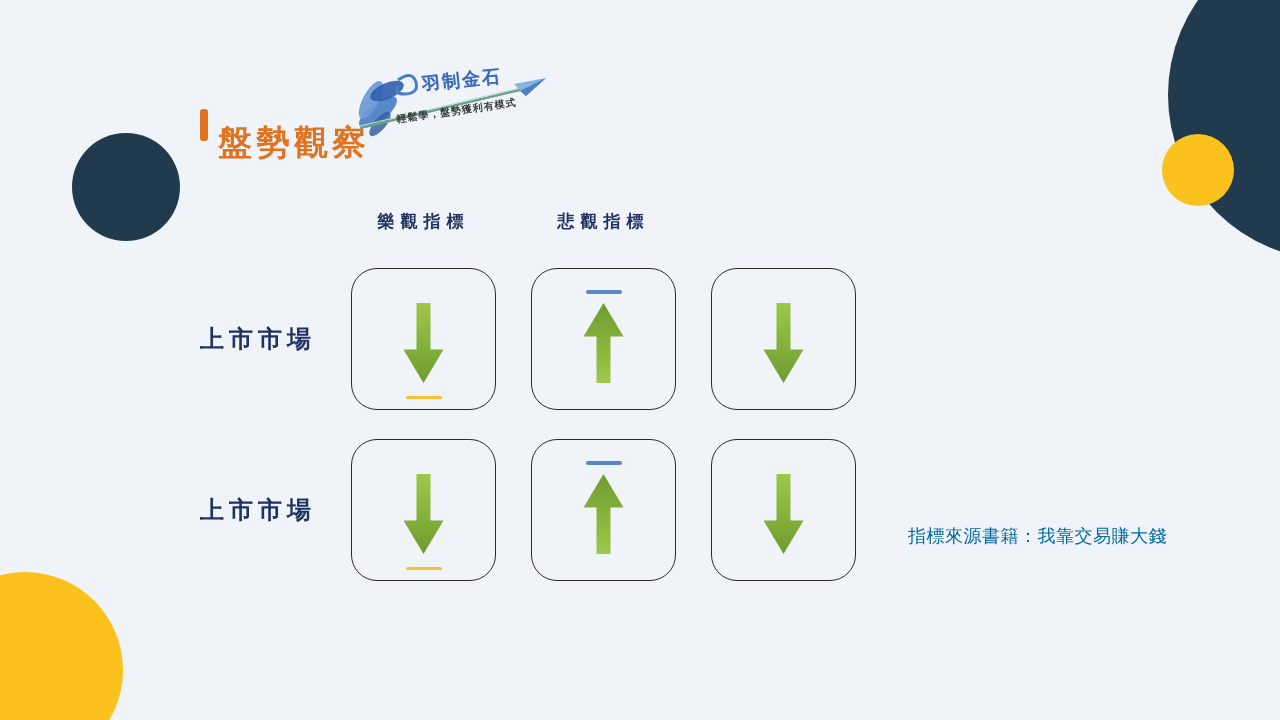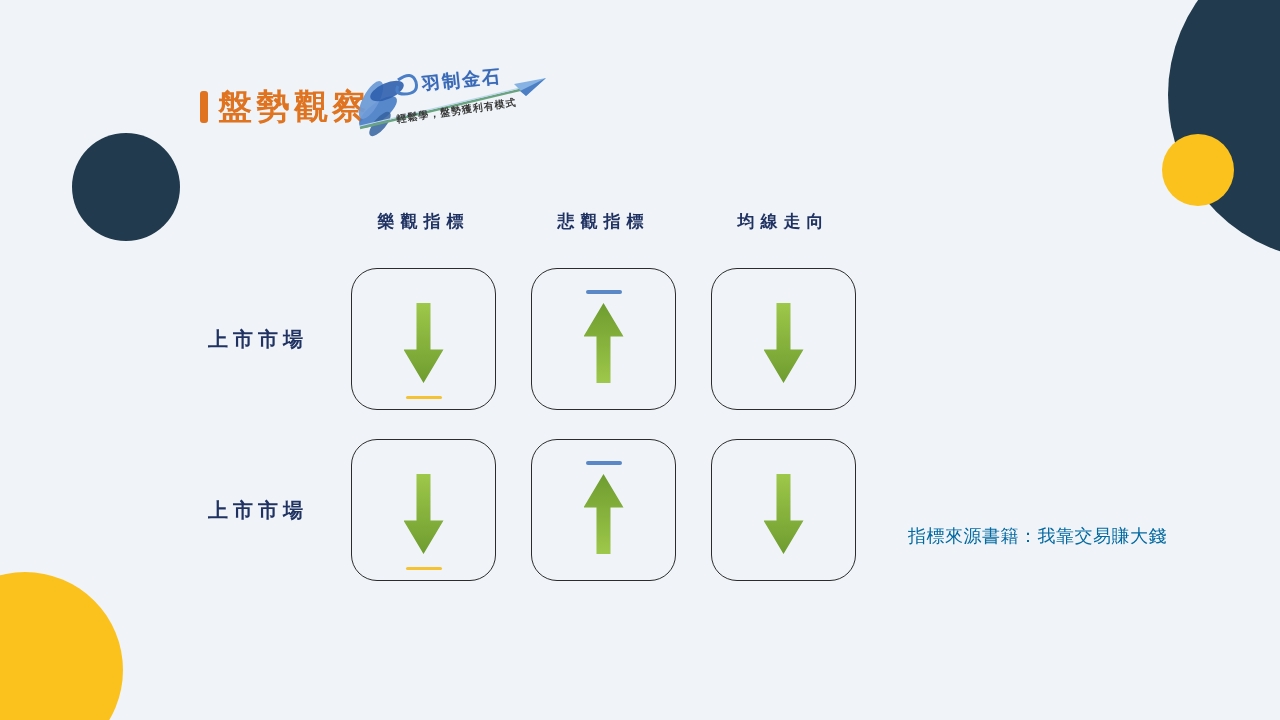--- a/index.html
+++ b/index.html
@@ -11,37 +11,37 @@
   
   .circle { position:absolute; border-radius:50%; }
   .circle-navy-tr { left:1168px; top:-70px; width:330px; height:330px; background:#213a4d; z-index:1; }
   .circle-yellow-tr { left:1162px; top:134px; width:72px; height:72px; background:#fbc21d; z-index:2; }
   .circle-navy-left { left:72px; top:133px; width:108px; height:108px; background:#213a4d; }
   .circle-yellow-bl { left:-73px; top:572px; width:196px; height:196px; background:#fbc21d; }
 
   
   .title-wrap { position:absolute; left:200px; top:84px; display:flex; align-items:center; gap:10px; }
   .title-bar { width:8px; height:32px; background:#e0731f; border-radius:3px; }
-  .title-text { font-size:34px; font-weight:bold; letter-spacing:4px; color:#e0731f; }
+  .title-text { font-size:34px; font-weight:bold; letter-spacing:4px; color:#e0731f;margin-top:36px; }
 
   
   .logo { position:absolute; left:350px; top:58px; width:200px; height:82px; }
   .logo svg { position:absolute; left:0; top:0; }
   .logo-brand { position:absolute; left:72px; top:10px; transform:rotate(-6deg); font-size:18px; font-weight:bold;
                 letter-spacing:2px; color:#3a69b8; text-shadow:0 0 1px rgba(120,160,215,.6); white-space:nowrap; }
   .logo-tagline { position:absolute; left:46px; top:46px; transform:rotate(-8deg); font-size:10px; color:#3b3b3b;
                 letter-spacing:1px; white-space:nowrap; font-weight:bold; }
 
   
   .col-header { position:absolute; top:210px; width:145px; text-align:center; font-size:17px; font-weight:bold;
                 letter-spacing:6px; color:#203262; white-space:nowrap; }
   .col-0 { left:351px; } .col-1 { left:531px; } .col-2 { left:711px; }
 
   .row-label { position:absolute; left:178px; width:160px; height:142px; display:flex; align-items:center;
-               justify-content:center; font-size:20px; font-weight:bold; letter-spacing:5px; color:#203262; white-space:nowrap; }
+               justify-content:center; font-size:24px; font-weight:bold; letter-spacing:5px; color:#203262; white-space:nowrap; }
   .row-0 { top:268px; } .row-1 { top:439px; }
 
   .cell { position:absolute; width:145px; height:142px; border:1.5px solid #2b2b2b; border-radius:26px; }
 
   .trend-arrow { position:absolute; left:50%; top:34px; transform:translateX(-50%); width:40px; height:80px;
                  filter:drop-shadow(1px 2px 1.5px rgba(60,80,40,.35)); }
   .trend-arrow.down { background:linear-gradient(#9ec84a,#6e9c2f);
       clip-path:polygon(32.5% 0, 67.5% 0, 67.5% 58%, 100% 58%, 50% 100%, 0 58%, 32.5% 58%); }
   .trend-arrow.up { background:linear-gradient(#6e9c2f,#9ec84a);
       clip-path:polygon(50% 0, 100% 42%, 67.5% 42%, 67.5% 100%, 32.5% 100%, 32.5% 42%, 0 42%); }
@@ -82,21 +82,20 @@
 
       <polygon points="196,20 164,26 176,38" fill="#86b3e4"></polygon>
       <polygon points="196,20 170,33 176,38" fill="#4d7fc4"></polygon>
     </svg>
     <div class="logo-brand">羽制金石</div>
     <div class="logo-tagline">輕鬆學，盤勢獲利有模式</div>
   </div>
 
   <div class="col-header col-0">樂觀指標</div>
   <div class="col-header col-1">悲觀指標</div>
-  <div class="col-header col-2">均線走向</div>
 
   <div class="row-label row-0">上市市場</div>
   <div class="row-label row-1">上市市場</div>
 
   <div class="cell row-0 col-0">
     <div class="trend-arrow down"></div>
     <div class="cell-marker yellow-underline"></div>
   </div>
   <div class="cell row-0 col-1">
     <div class="trend-arrow up"></div>

